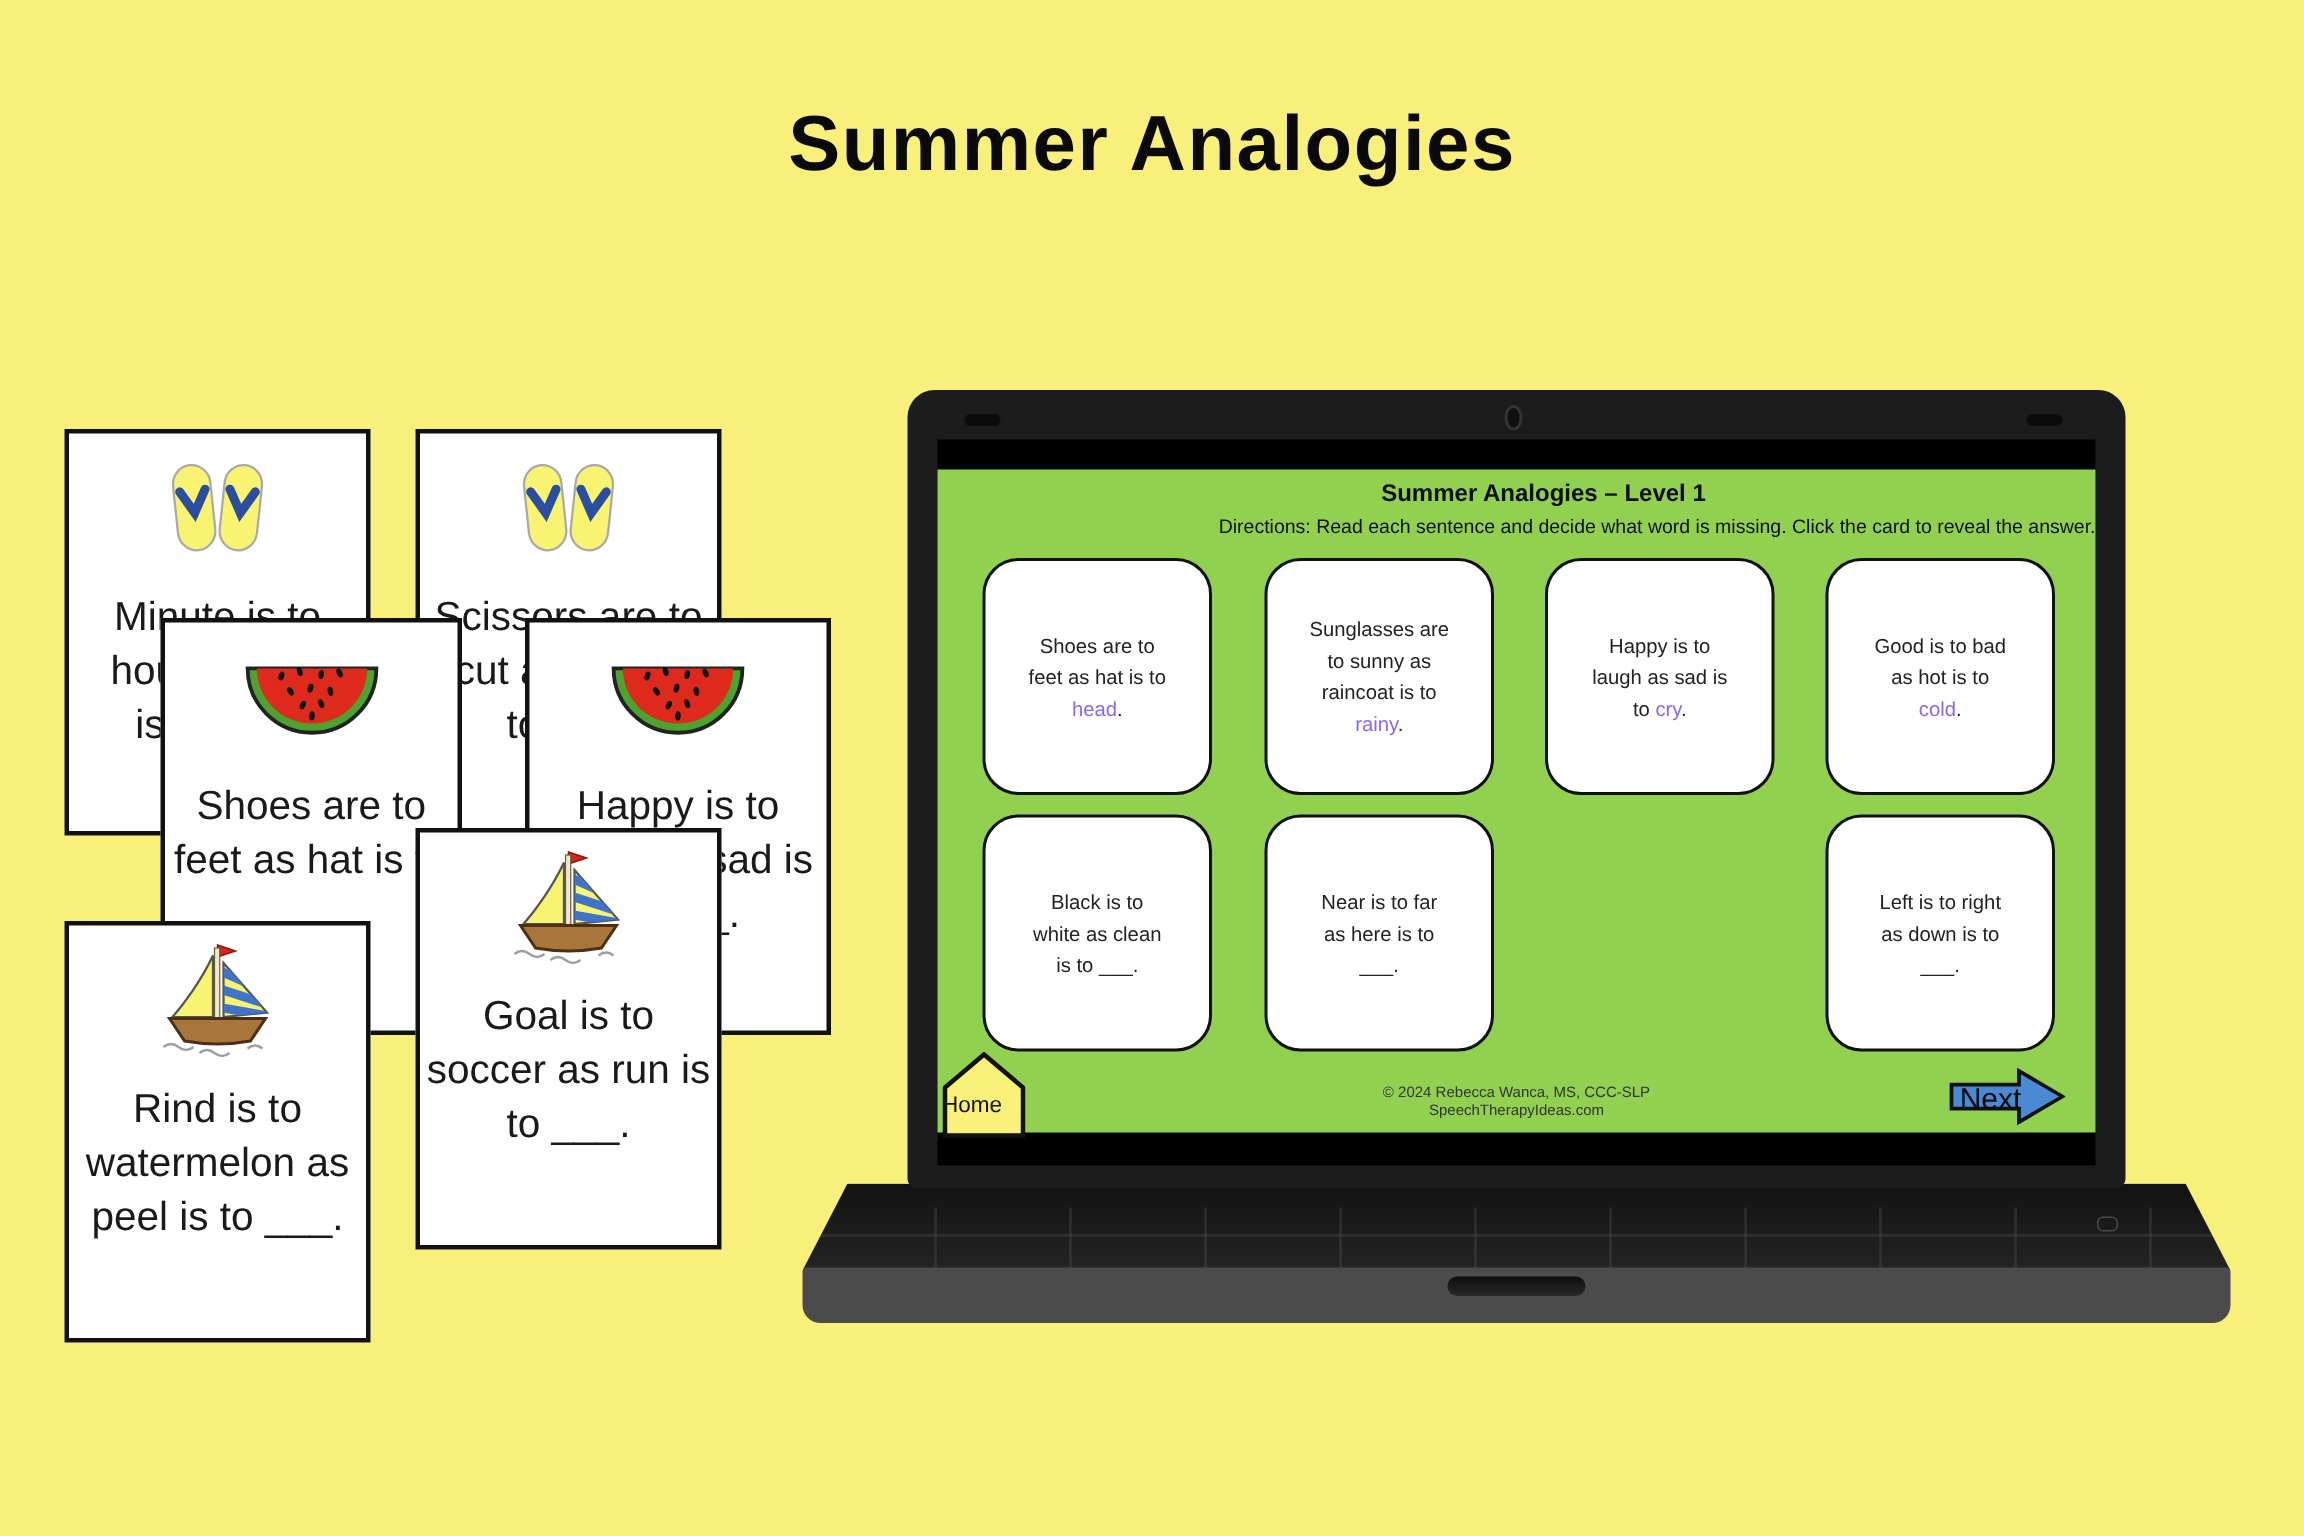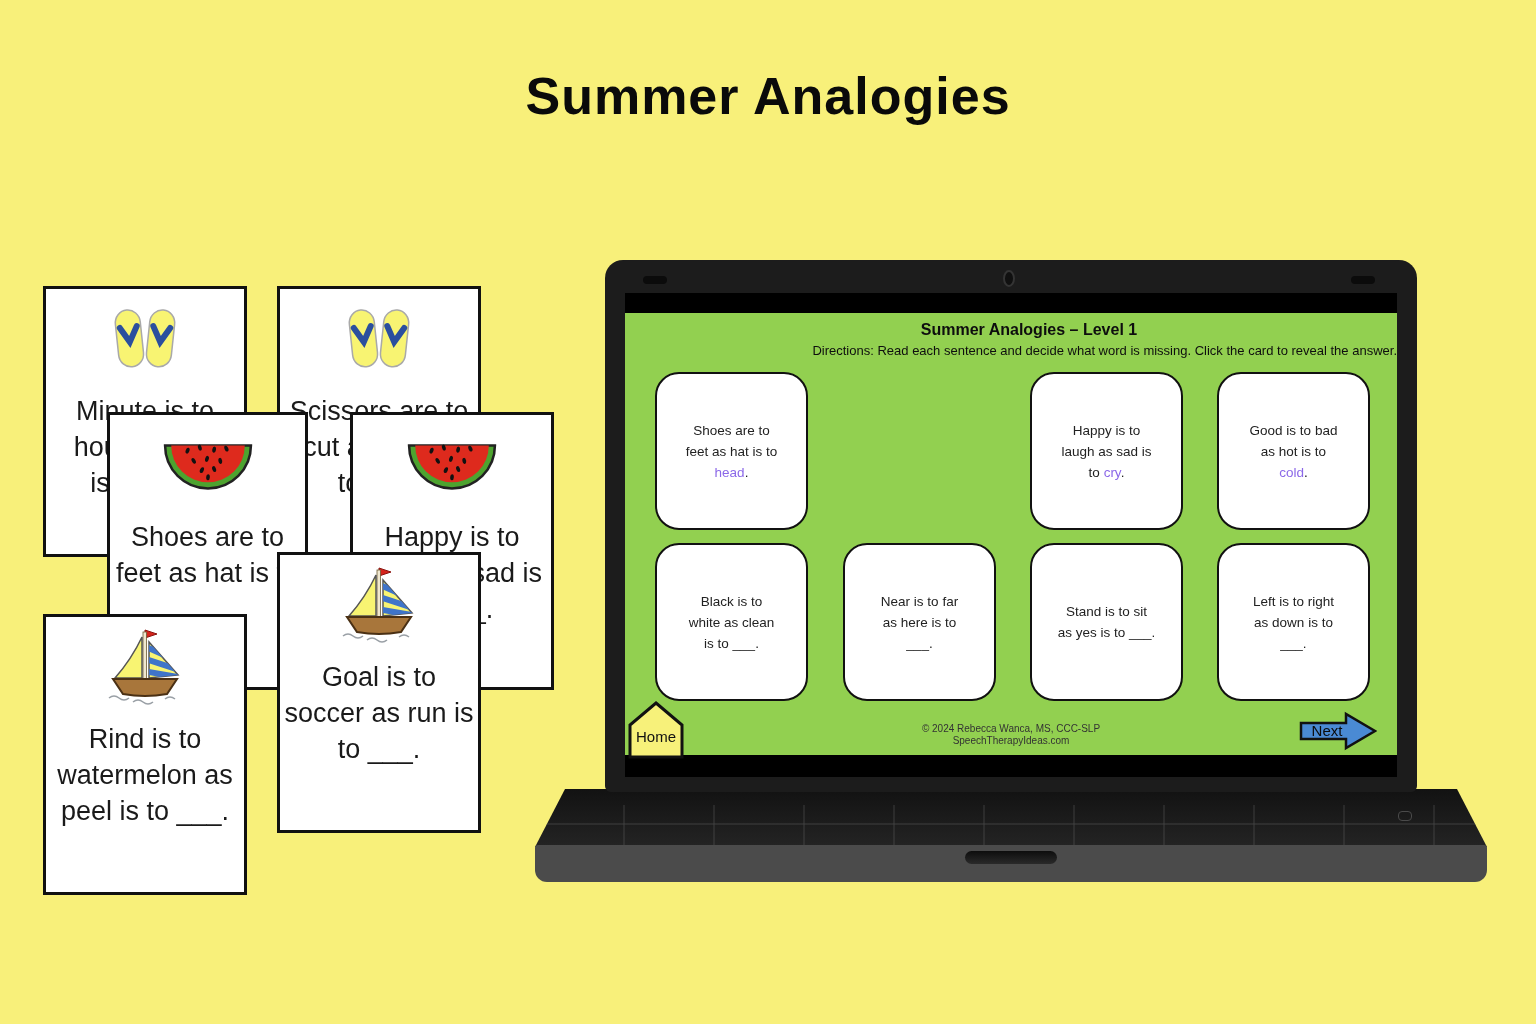--- a/index.html
+++ b/index.html
@@ -76,36 +76,36 @@
   }
   .answer { color:#8B68E8; }
   .sc0 { left:30px; }  .sc1 { left:218px; } .sc2 { left:405px; } .sc3 { left:592px; }
   .row1 { top:59px; }  .row2 { top:230px; }
   
   .home-btn {
     position:absolute; left:3px; top:388px; width:56px; height:56px;
   }
   .home-btn svg { position:absolute; left:0; top:0; }
   .home-label {
-    position:absolute; left:0; right:0; top:27px; text-align:center;
+    position:absolute; left:0; right:0; top:27px; text-align:left;
     font-size:15px; color:#111;
   }
   
   .copyright {
     position:absolute; left:0; right:0; top:410px; text-align:center;
     font-size:10px; line-height:12px; color:#333;
   }
   
   .next-btn {
     position:absolute; right:20px; top:398px; width:78px; height:40px;
   }
   .next-btn svg { position:absolute; left:0; top:0; }
   .next-label {
     position:absolute; left:6px; top:11px; width:44px; text-align:center;
-    font-size:15px; color:#0b0b0b;
+    font-size:20px; color:#0b0b0b;
   }
   
   .laptop-deck {
     position:absolute; left:535px; top:789px; width:952px; height:58px;
     background:linear-gradient(#121212, #242424);
     clip-path:polygon(30px 0, 922px 0, 952px 58px, 0 58px);
     z-index:3;
   }
   .keys {
     position:absolute; left:0; top:16px; width:100%; height:42px;
@@ -274,43 +274,45 @@
     <div class="slide">
 
       <div class="slide-title">Summer Analogies – Level 1</div>
       <div class="slide-directions">Directions: Read each sentence and decide what word is missing.  Click the card to reveal the answer.</div>
 
       <div class="scard sc0 row1">
         <div class="stext"><span>Shoes are to
 feet as hat is to
 </span><span class="answer">head</span><span>.</span></div>
       </div>
+      <div class="scard sc1 row1">
+        <div class="stext"><span>Sunglasses are
+to sunny as
+raincoat is to
+</span><span class="answer">rainy</span><span>.</span></div>
+      </div>
       <div class="scard sc2 row1">
         <div class="stext"><span>Happy is to
 laugh as sad is
 to </span><span class="answer">cry</span><span>.</span></div>
       </div>
       <div class="scard sc0 row2">
         <div class="stext"><span>Black is to
 white as clean
 is to ___.</span><span class="answer"></span><span></span></div>
       </div>
       <div class="scard sc3 row1">
         <div class="stext"><span>Good is to bad
 as hot is to
 </span><span class="answer">cold</span><span>.</span></div>
       </div>
       <div class="scard sc1 row2">
         <div class="stext"><span>Near is to far
 as here is to
 ___.</span><span class="answer"></span><span></span></div>
-      </div>
-      <div class="scard sc2 row2">
-        <div class="stext"><span>Stand is to sit
-as yes is to ___.</span><span class="answer"></span><span></span></div>
       </div>
       <div class="scard sc3 row2">
         <div class="stext"><span>Left is to right
 as down is to
 ___.</span><span class="answer"></span><span></span></div>
       </div>
 
       <div class="home-btn">
         <svg width="56" height="58" viewBox="0 0 56 58">
           <polygon points="28,2 54,24 54,56 2,56 2,24" fill="#F7F17A" stroke="#111" stroke-width="3" stroke-linejoin="miter"></polygon>

